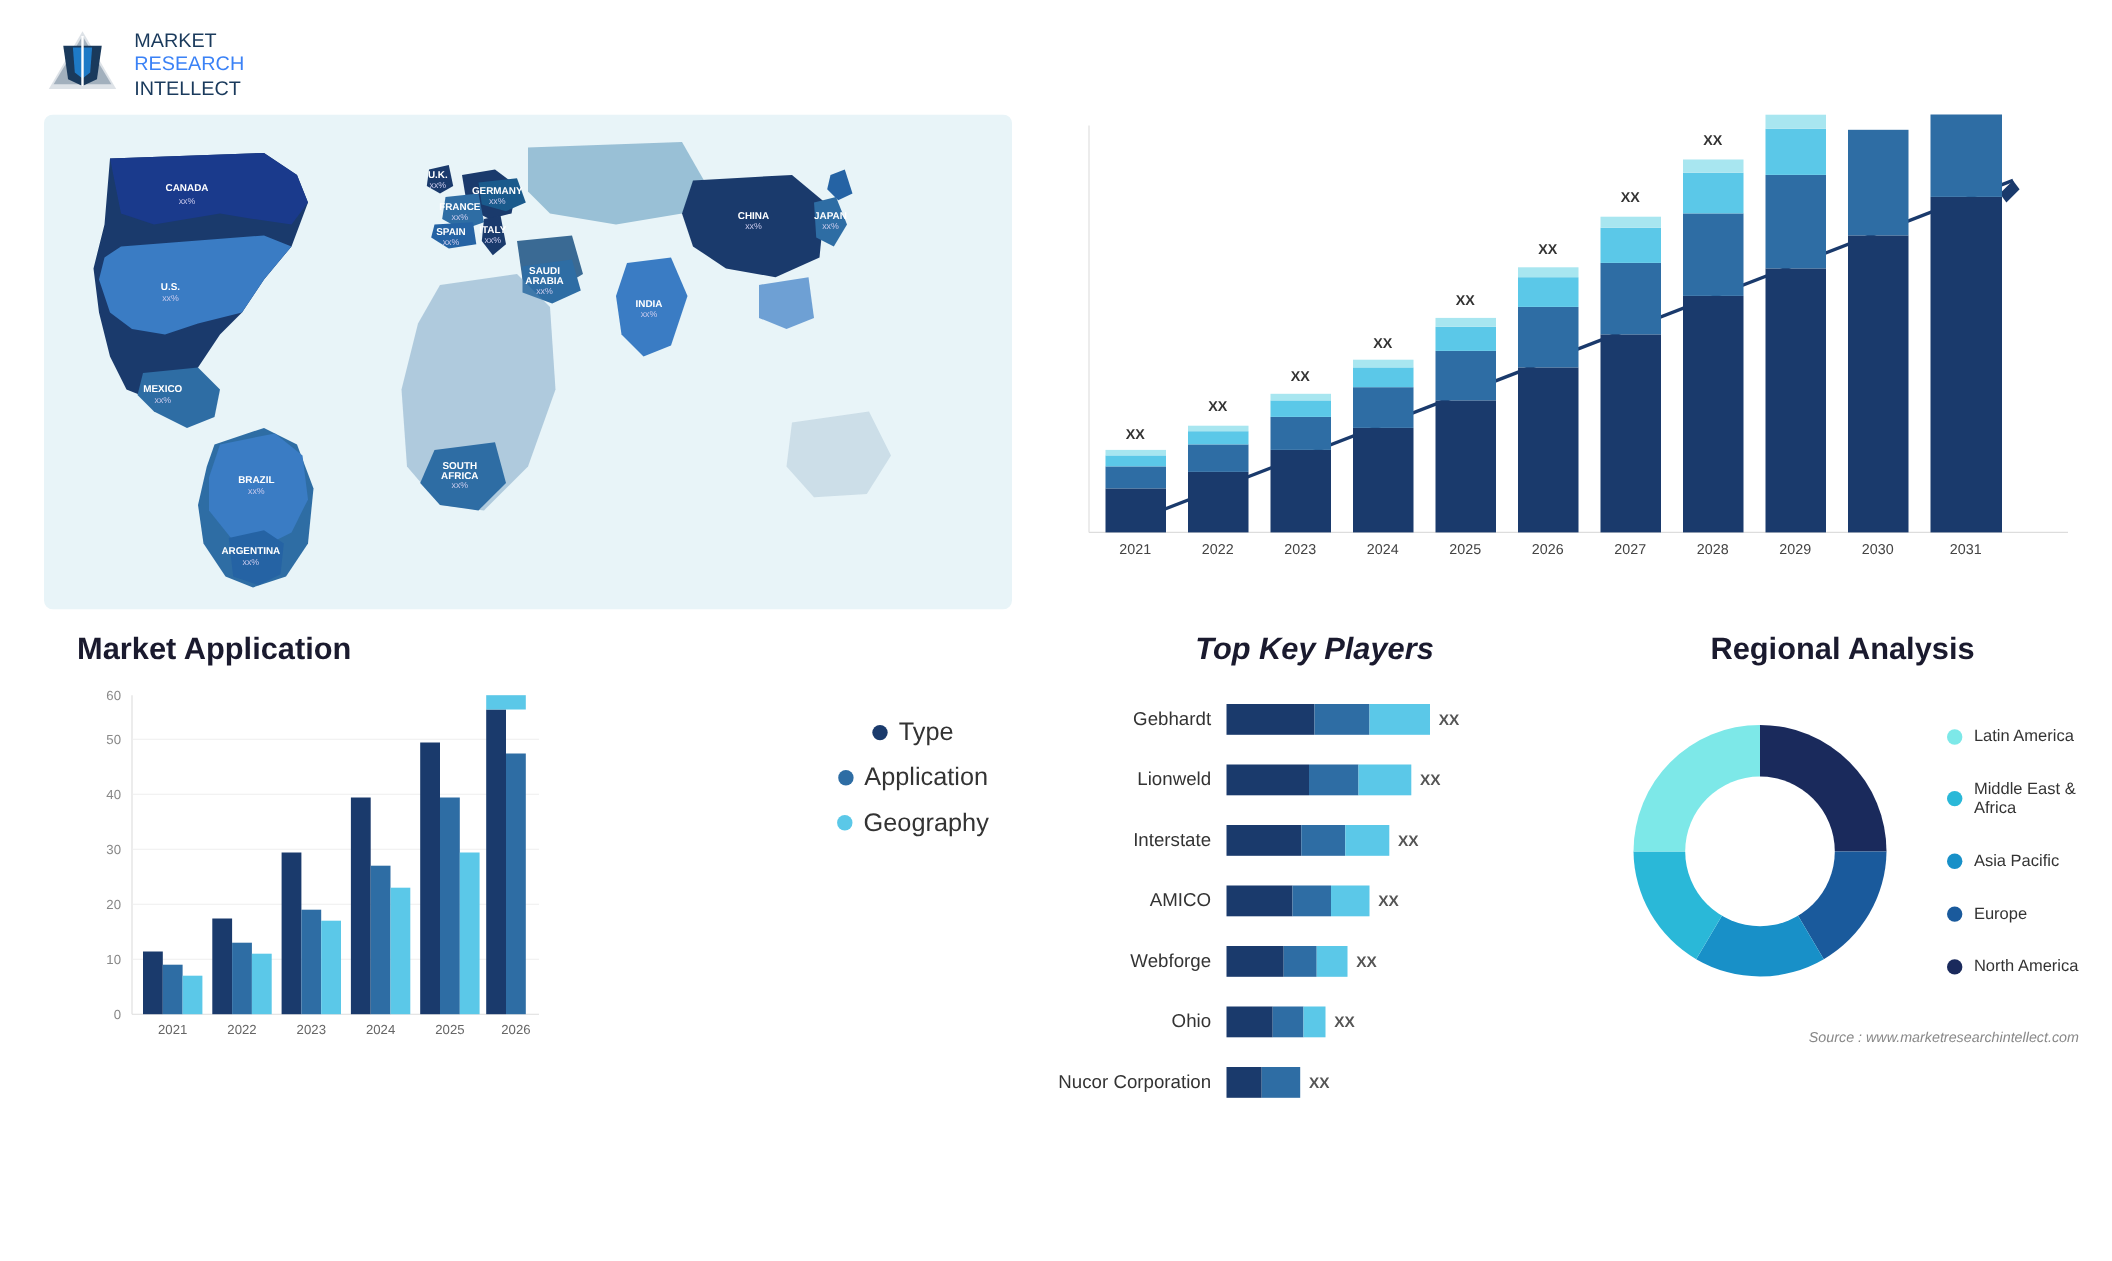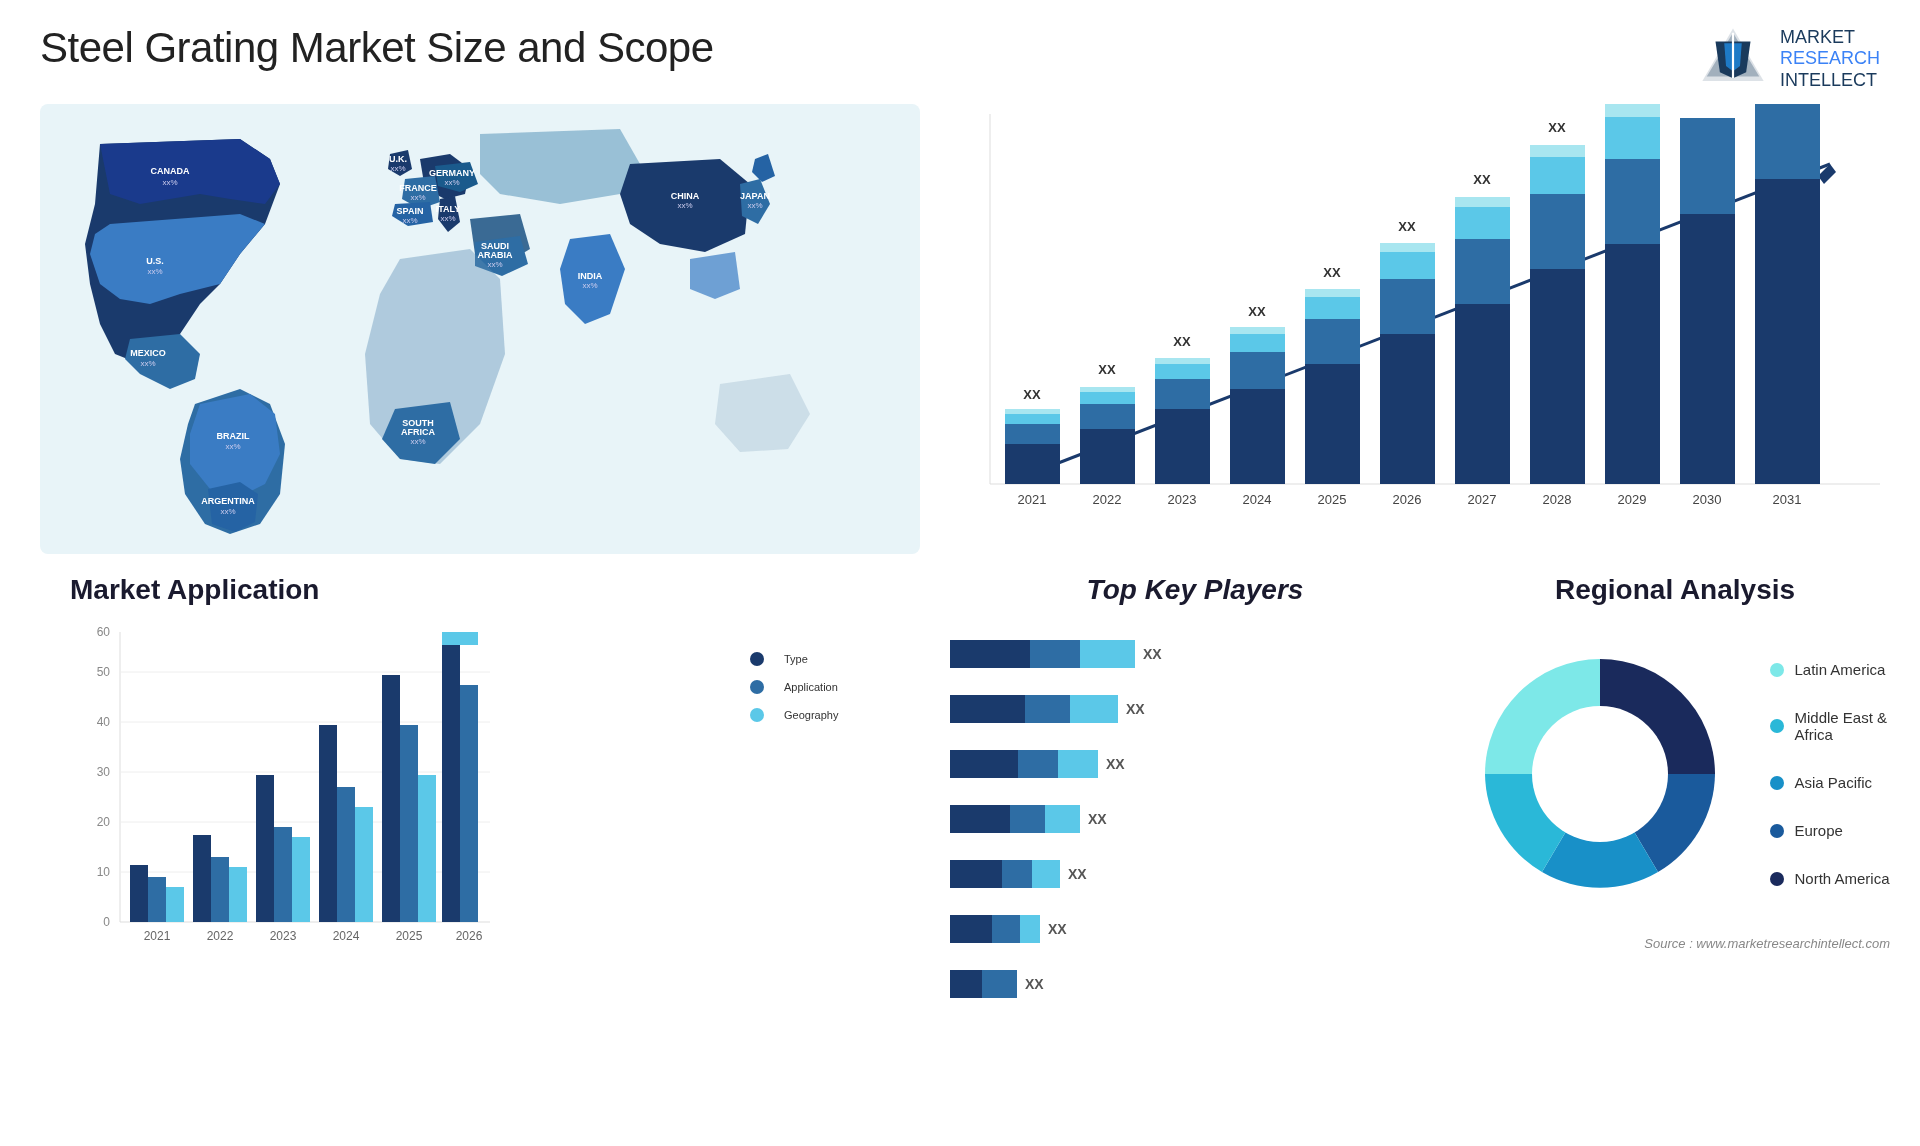--- a/index.html
+++ b/index.html
@@ -57,24 +57,25 @@
     .section-title-left {
       text-align: left;
     }
     .seg-legend {
       width: 160px;
       padding-top: 30px;
     }
     .legend-item {
       display: flex;
       align-items: center;
-      gap: 20px;
+      gap: 10px;
       margin-bottom: 14px;
-      font-size: 11px;
+      font-size: 23px;
       color: #333;
+      justify-content: center;
     }
     .legend-dot {
       width: 14px;
       height: 14px;
       border-radius: 50%;
       flex-shrink: 0;
     }
     .regional-legend {
       display: flex;
       flex-direction: column;
@@ -112,21 +113,20 @@
     .country-pct {
       font-size: 8px;
       fill: #cce;
       text-anchor: middle;
     }
   </style>
 </head>
 <body>
 
 <div class="header">
-  <h1 class="page-title">Steel Grating Market Size and Scope</h1>
   <div class="logo-area">
     <svg class="logo-icon" viewBox="0 0 80 80">
       <polygon points="40,5 75,65 5,65" fill="#1a3a5c" opacity="0.15"></polygon>
       <polygon points="40,10 70,60 10,60" fill="#1a3a5c" opacity="0.3"></polygon>
       <polygon points="20,20 60,20 55,55 40,62 25,55" fill="#1a3a5c"></polygon>
       <polygon points="30,22 50,22 48,48 40,54 32,48" fill="#2196f3" opacity="0.7"></polygon>
       <line x1="40" y1="10" x2="40" y2="62" stroke="#fff" stroke-width="2.5"></line>
     </svg>
     <div class="logo-text">
       MARKET<br><span>RESEARCH</span><br>INTELLECT
@@ -395,20 +395,29 @@
     </div>
   </div>
 
   <div style="display:flex; gap:0; padding:0;">
 
     <div style="width:520px; padding:10px 10px 10px 20px;">
       <div class="section-title" style="margin-bottom:20px;font-style:italic;">Top Key Players</div>
 
       <div style="display:flex; gap:0;">
 
+        <div style="width:165px;">
+          <div style="height:55px; display:flex; align-items:center; justify-content:flex-end; padding-right:14px; font-size:17px; color:#333;">Gebhardt</div>
+          <div style="height:55px; display:flex; align-items:center; justify-content:flex-end; padding-right:14px; font-size:17px; color:#333;">Lionweld</div>
+          <div style="height:55px; display:flex; align-items:center; justify-content:flex-end; padding-right:14px; font-size:17px; color:#333;">Interstate</div>
+          <div style="height:55px; display:flex; align-items:center; justify-content:flex-end; padding-right:14px; font-size:17px; color:#333;">AMICO</div>
+          <div style="height:55px; display:flex; align-items:center; justify-content:flex-end; padding-right:14px; font-size:17px; color:#333;">Webforge</div>
+          <div style="height:55px; display:flex; align-items:center; justify-content:flex-end; padding-right:14px; font-size:17px; color:#333;">Ohio</div>
+          <div style="height:55px; display:flex; align-items:center; justify-content:flex-end; padding-right:14px; font-size:17px; color:#333;">Nucor Corporation</div>
+        </div>
 
         <div style="flex:1;">
 
           <div style="height:55px; display:flex; align-items:center; gap:8px;">
             <div style="display:flex; height:28px;">
               <div style="width:80px; background:#1a3a6c;"></div>
               <div style="width:50px; background:#2e6da4;"></div>
               <div style="width:55px; background:#5bc8e8;"></div>
             </div>
             <span style="font-size:14px; color:#555; font-weight:600;">XX</span>

